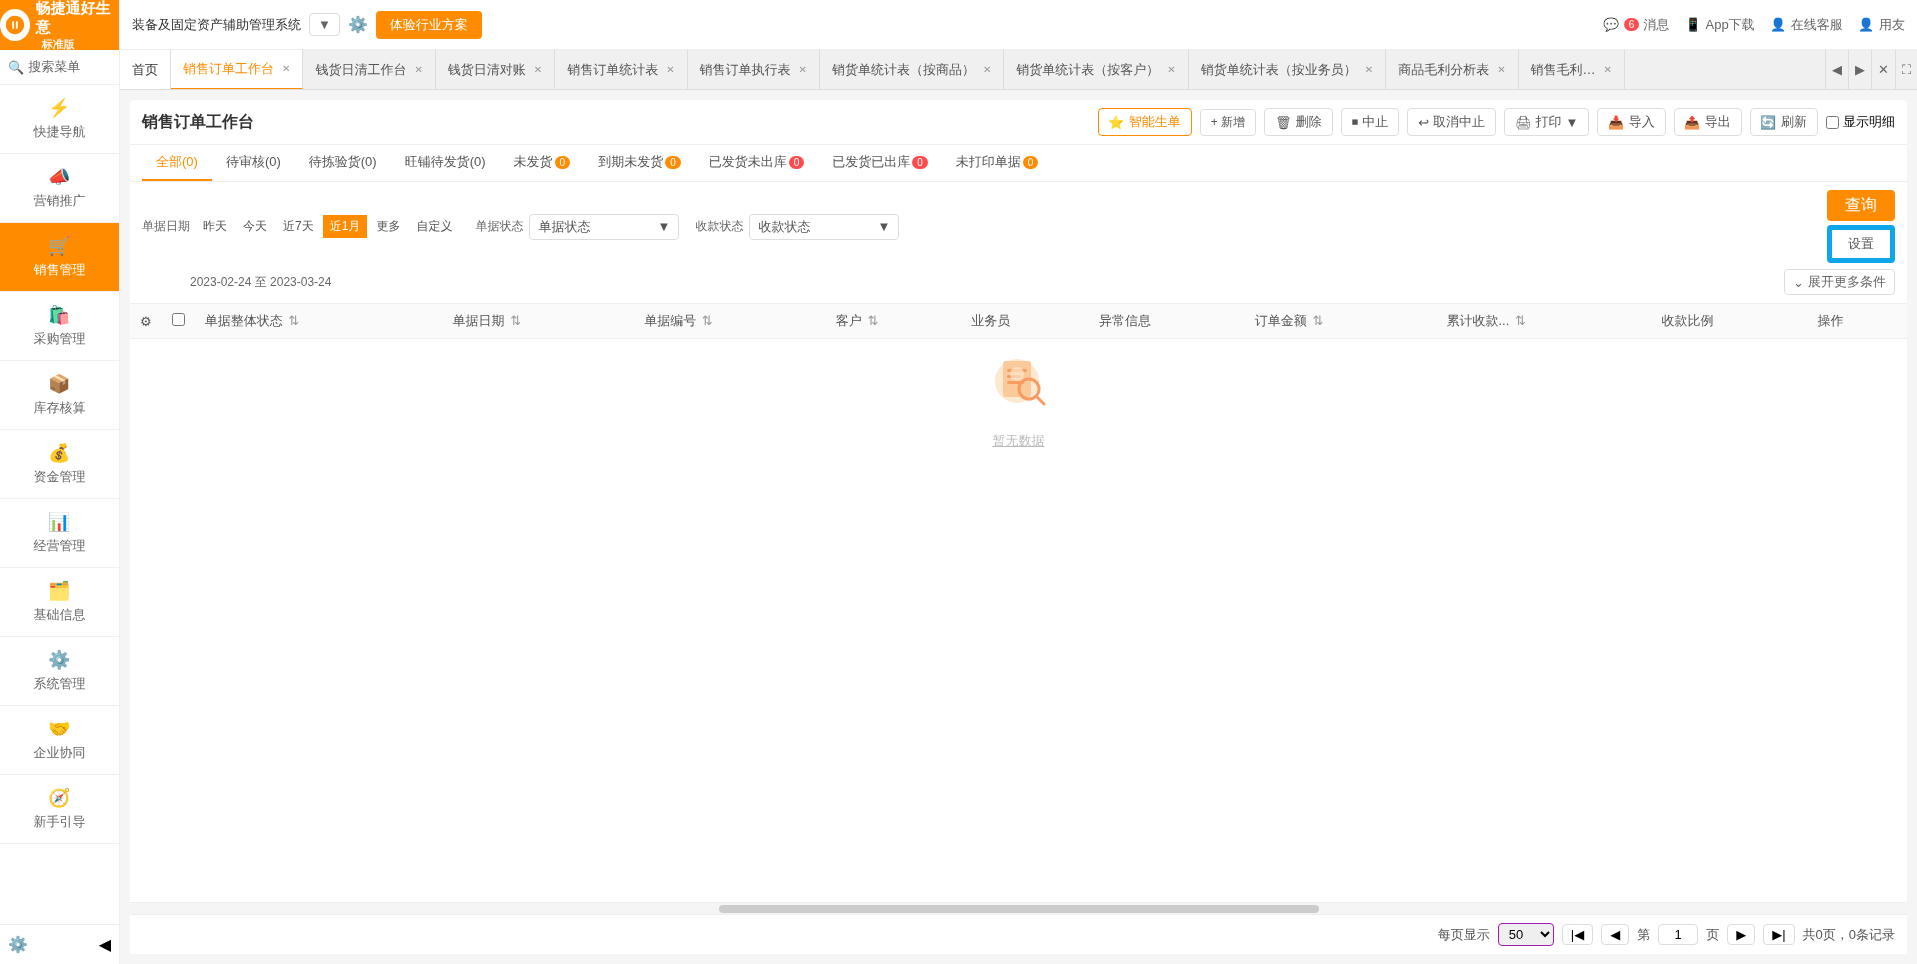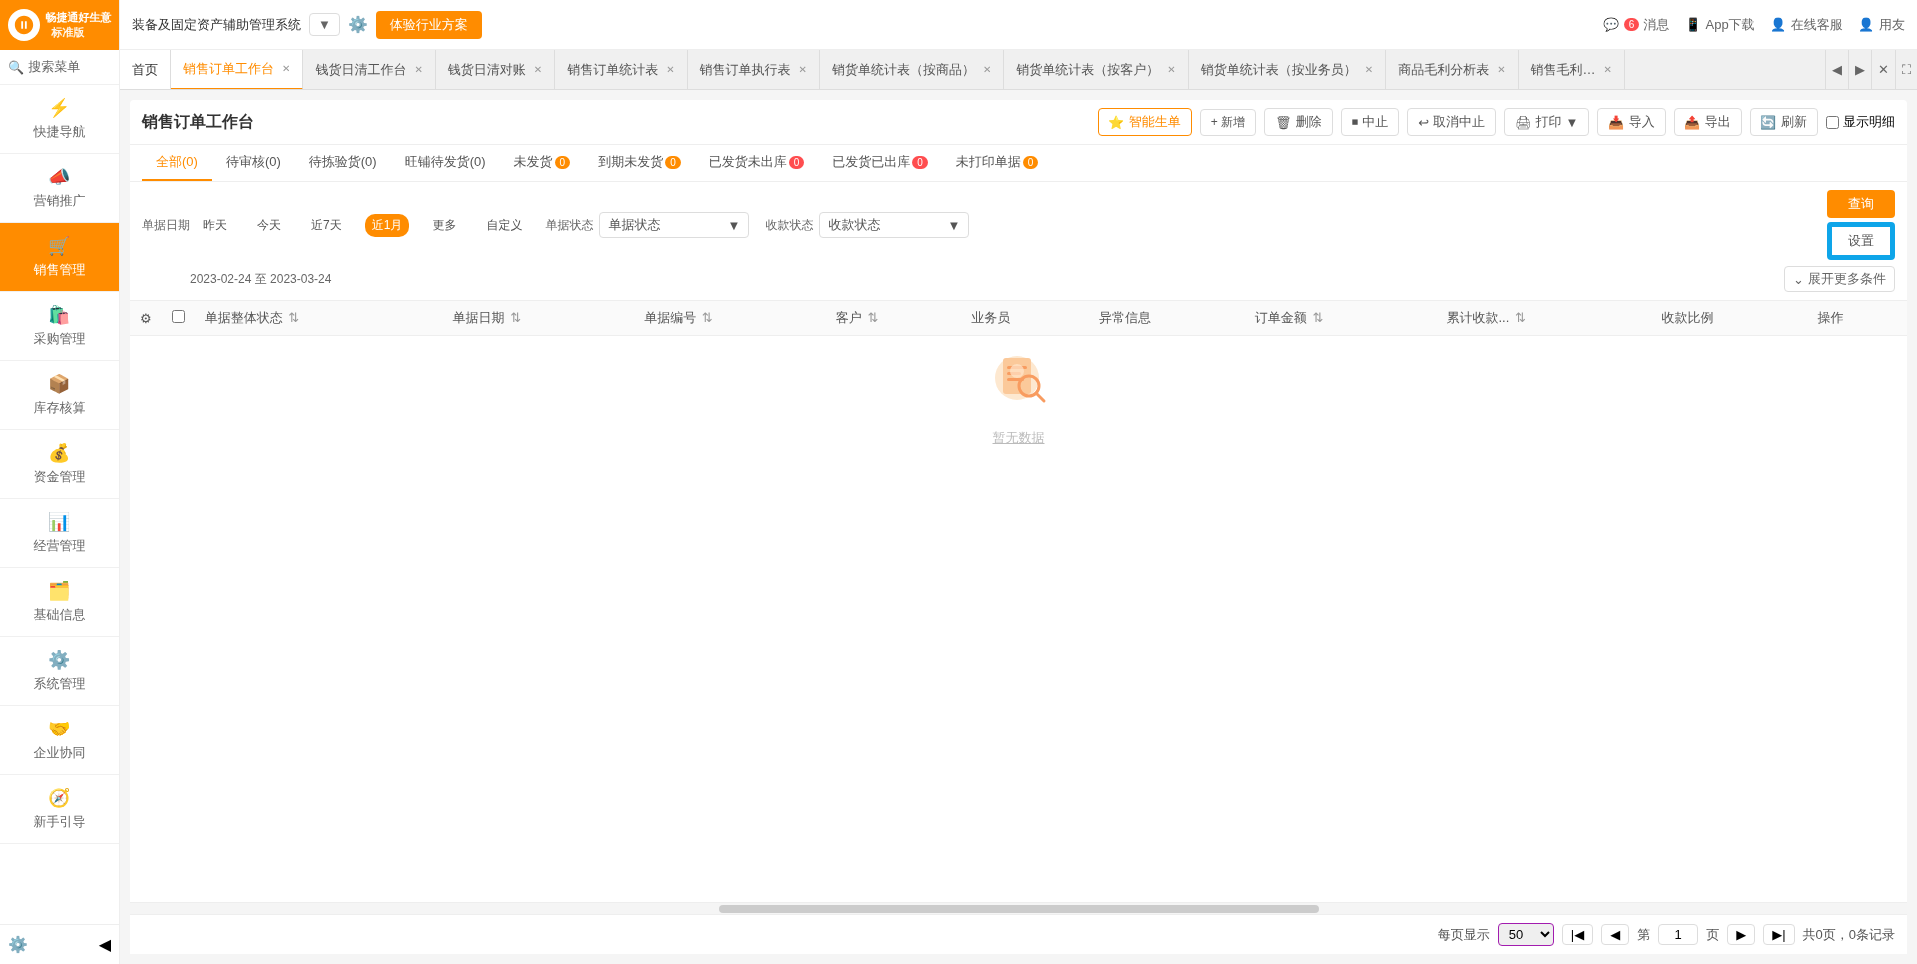--- a/index.html
+++ b/index.html
@@ -53,26 +53,26 @@
     .subtab { padding: 8px 14px; cursor: pointer; font-size: 13px; color: #555; white-space: nowrap; border-bottom: 2px solid transparent; }
     .subtab.active { color: #ff8c00; border-bottom-color: #ff8c00; font-weight: 500; }
     .subtab-badge { background: #ff4d4f; color: #fff; border-radius: 10px; font-size: 10px; padding: 1px 5px; margin-left: 2px; }
     .subtab-badge.orange { background: #ff8c00; }
 
     
     .filter-bar { background: #fff; padding: 8px 12px; border-bottom: 1px solid #eee; }
     .filter-row { display: flex; align-items: center; gap: 16px; flex-wrap: wrap; }
     .filter-item { display: flex; align-items: center; gap: 6px; }
     .filter-label { color: #666; font-size: 12px; white-space: nowrap; }
-    .filter-date-group { display: flex; align-items: center; gap: 16px; flex-wrap: wrap; }
+    .filter-date-group { display: flex; align-items: center; gap: 2px; flex-wrap: wrap; }
     .date-btn { padding: 2px 6px; border-radius: 3px; cursor: pointer; font-size: 12px; color: #555; border: 1px solid transparent; }
-    .date-btn.active { background: #ff8c00; color: #fff; border-radius: 10px; }
+    .date-btn.active { background: #ff8c00; color: #fff; border-radius: 0; }
     .filter-select { border: 1px solid #ddd; border-radius: 4px; padding: 3px 8px; min-width: 150px; color: #555; display: flex; align-items: center; justify-content: space-between; cursor: pointer; font-size: 12px; }
     .expand-btn { display: flex; align-items: center; gap: 4px; color: #666; cursor: pointer; font-size: 12px; padding: 3px 8px; border: 1px solid #ddd; border-radius: 4px; }
-    .query-btn { background: #ff8c00; color: #fff; border: none; border-radius: 4px; padding: 5px 16px; cursor: pointer; font-size: 13px; }
+    .query-btn { background: #ff8c00; color: #fff; border: none; border-radius: 4px; padding: 5px 16px; cursor: pointer; font-size: 16px; }
     .set-btn { background: #fff; color: #555; border: 5px solid #0ea5e9; border-radius: 4px; padding: 5px 16px; cursor: pointer; font-size: 13px; }
     .filter-actions { display: flex; flex-direction: column; gap: 4px; margin-left: auto; }
 
     
     .table-wrapper { flex: 1; background: #fff; display: flex; flex-direction: column; overflow: hidden; }
     .table-toolbar { padding: 8px 12px; display: flex; align-items: center; justify-content: space-between; border-bottom: 1px solid #eee; }
     .table-count { font-size: 12px; color: #666; }
     .table-count em { color: #ff8c00; font-style: normal; font-weight: bold; }
     .table-right-actions { display: flex; align-items: center; gap: 12px; }
     .table-action-btn { display: flex; align-items: center; gap: 3px; cursor: pointer; font-size: 12px; color: #555; }
@@ -102,21 +102,21 @@
 <body>
 
 <div class="sidebar">
   <div class="sidebar-logo">
     <div class="sidebar-logo-icon">
       <svg viewBox="0 0 24 24" fill="#ff8c00">
           <path d="M12 2C6.48 2 2 6.48 2 12s4.48 10 10 10 10-4.48 10-10S17.52 2 12 2zm-1 14H9V8h2v8zm4 0h-2V8h2v8z"></path>
         </svg>
     </div>
     <div>
-      <div style="font-size:11px;">畅捷通好生意</div>
+      <div style="font-size:15px;">畅捷通好生意</div>
       <div style="font-size:11px;opacity:0.9;margin-left:6px;">标准版</div>
     </div>
   </div>
   <div class="sidebar-search">
     <span>🔍</span>
     <span>搜索菜单</span>
   </div>
   <div class="sidebar-item">
     <span class="sidebar-icon">⚡</span>
     <span>快捷导航</span>

